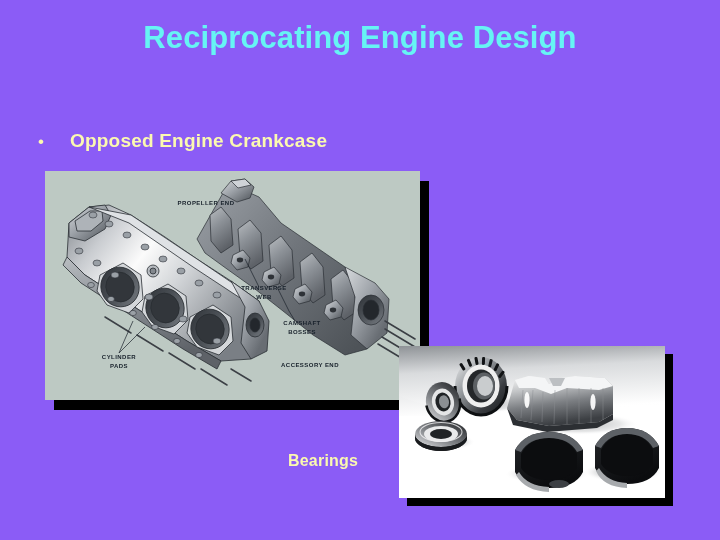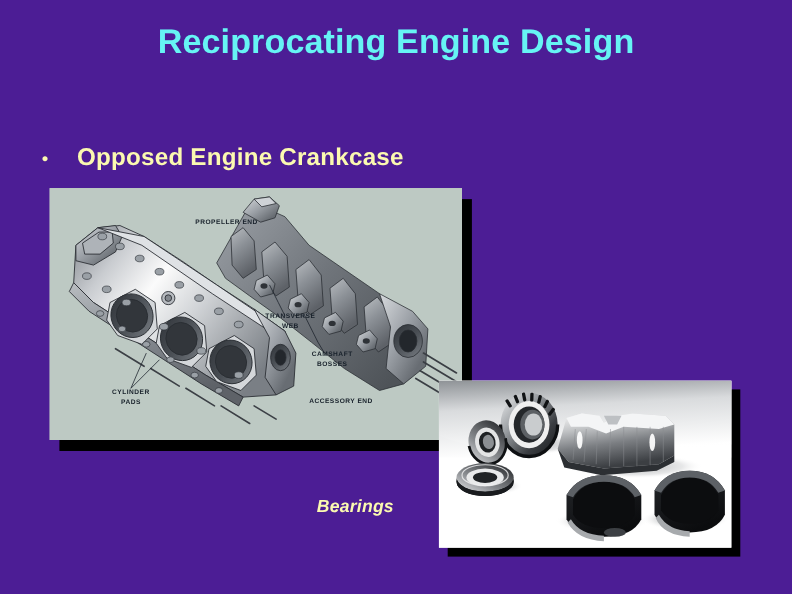--- a/index.html
+++ b/index.html
@@ -6,21 +6,21 @@
   html, body {
     margin: 0;
     padding: 0;
     background: #4a4a6a;
   }
   .slide {
     position: relative;
     width: 720px;
     height: 540px;
     overflow: hidden;
-    background: #4c1d95;
+    background: #8b5cf6;
     font-family: "Liberation Sans", sans-serif;
     -webkit-font-smoothing: antialiased;
   }
 
   
   .title-block {
     position: absolute;
     left: 0;
     top: 22px;
     width: 720px;
@@ -45,38 +45,37 @@
   }
   .bullet-dot {
     width: 14px;
     color: #fbf9b0;
     font-size: 17px;
     line-height: 1;
     flex: 0 0 auto;
   }
   .bullet-text {
     margin-left: 18px;
-    font-size: 22px;
+    font-size: 19px;
     font-weight: bold;
     color: #fbf9b0;
     letter-spacing: 0.2px;
     white-space: nowrap;
     text-align: right;
   }
 
   
   .caption-bearings {
     position: absolute;
     left: 288px;
     top: 452px;
     font-size: 16px;
     font-weight: bold;
     color: #fbf9b0;
     letter-spacing: 0.2px;
-    font-style: italic;
   }
 
   
   .fig-crankcase {
     position: absolute;
     left: 45px;
     top: 171px;
     width: 375px;
     height: 229px;
     background: #bdc9c3;

